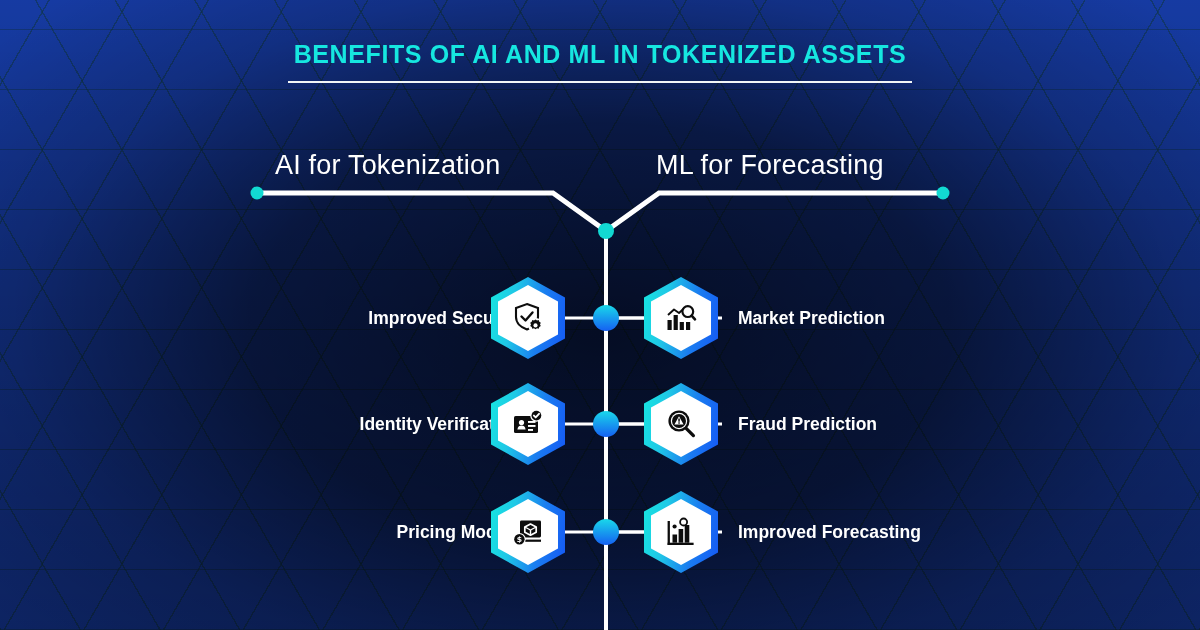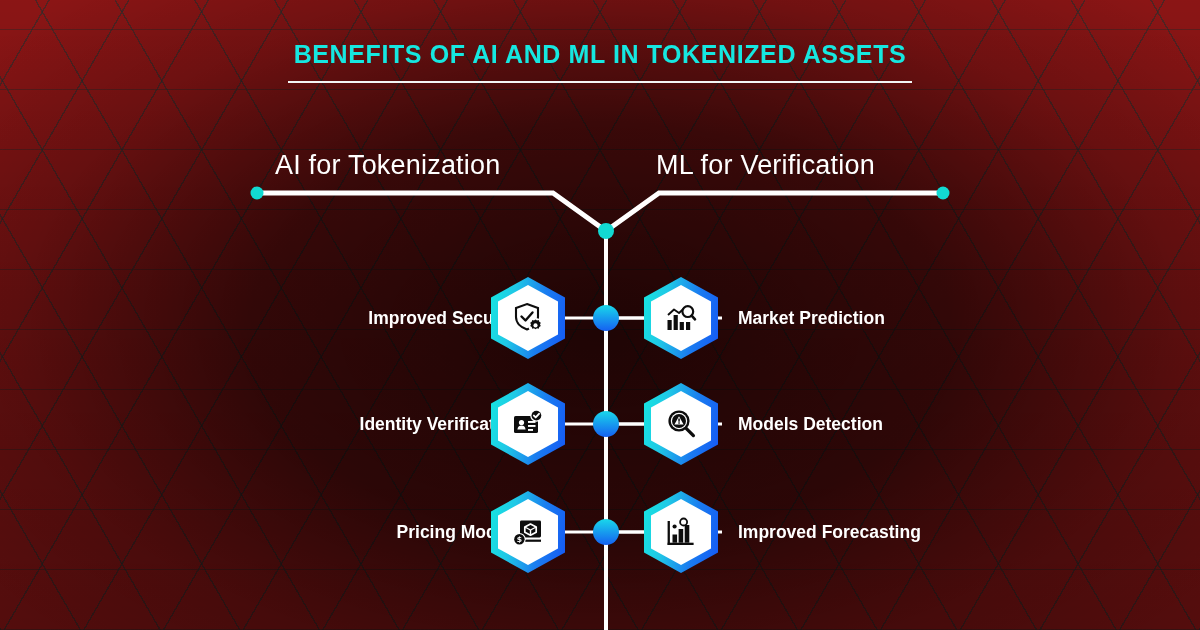--- a/index.html
+++ b/index.html
@@ -5,21 +5,21 @@
   * { margin:0; padding:0; box-sizing:border-box; }
   html, body { width:1200px; height:630px; }
   body {
     background:#050807;
     font-family:"Liberation Sans", sans-serif;
     overflow:hidden;
   }
   #stage {
     position:relative;
     width:1200px; height:630px;
-    background-color:#b91c1c;
+    background-color:#1d4ed8;
     overflow:hidden;
   }
   
   #bg-pattern {
     position:absolute; inset:0;
     background-image:
       repeating-linear-gradient(60deg,
         rgba(18,70,68,0.55) 0px, rgba(18,70,68,0.55) 1.4px,
         rgba(0,0,0,0) 1.4px, rgba(0,0,0,0) 69px),
       repeating-linear-gradient(-60deg,
@@ -118,21 +118,21 @@
   <div id="bg-vignette"></div>
 
   <div id="content">
 
     <div id="title-block">
       <div id="page-title">BENEFITS OF AI AND ML IN TOKENIZED ASSETS</div>
       <div id="title-underline"></div>
     </div>
 
     <div class="branch-title" id="branch-title-ai">AI for Tokenization</div>
-    <div class="branch-title" id="branch-title-ml">ML for Verification</div>
+    <div class="branch-title" id="branch-title-ml">ML for Forecasting</div>
 
     <svg id="connector" viewBox="0 0 1200 630" xmlns="http://www.w3.org/2000/svg">
       <defs>
         <linearGradient id="nodeGrad" x1="0" y1="0" x2="0" y2="1">
           <stop offset="0%" stop-color="#19d8ea"></stop>
           <stop offset="100%" stop-color="#1560f2"></stop>
         </linearGradient>
       </defs>
 
       <polyline points="257,193 553,193 606,231" fill="none" stroke="#ffffff" stroke-width="5" stroke-linecap="square"></polyline>
@@ -222,21 +222,21 @@
             <circle cx="14" cy="13" r="8.2" fill="#ffffff"></circle>
             <circle cx="14" cy="13" r="7" fill="#0d0d0d"></circle>
             <path d="M14 8.2 L18.6 16.6 L9.4 16.6 Z" fill="#ffffff"></path>
             <rect x="13.3" y="10.5" width="1.5" height="3.2" fill="#0d0d0d"></rect>
             <rect x="13.3" y="14.3" width="1.5" height="1.4" fill="#0d0d0d"></rect>
             <line x1="21.4" y1="20.6" x2="28.4" y2="27.6" stroke="#0d0d0d" stroke-width="3.3" stroke-linecap="round"></line>
           </svg>
         </div>
       </div>
 
-      <div class="row-label right">Models Detection</div>
+      <div class="row-label right">Fraud Prediction</div>
     </div>
 
     <div class="row" style="top:484px">
       <div class="row-label left">Pricing Models</div>
 
       <div class="hex left">
         <div class="hex-outer"></div>
         <div class="hex-inner"></div>
         <div class="hex-icon">
           <svg width="32" height="32" viewBox="0 0 32 32">

